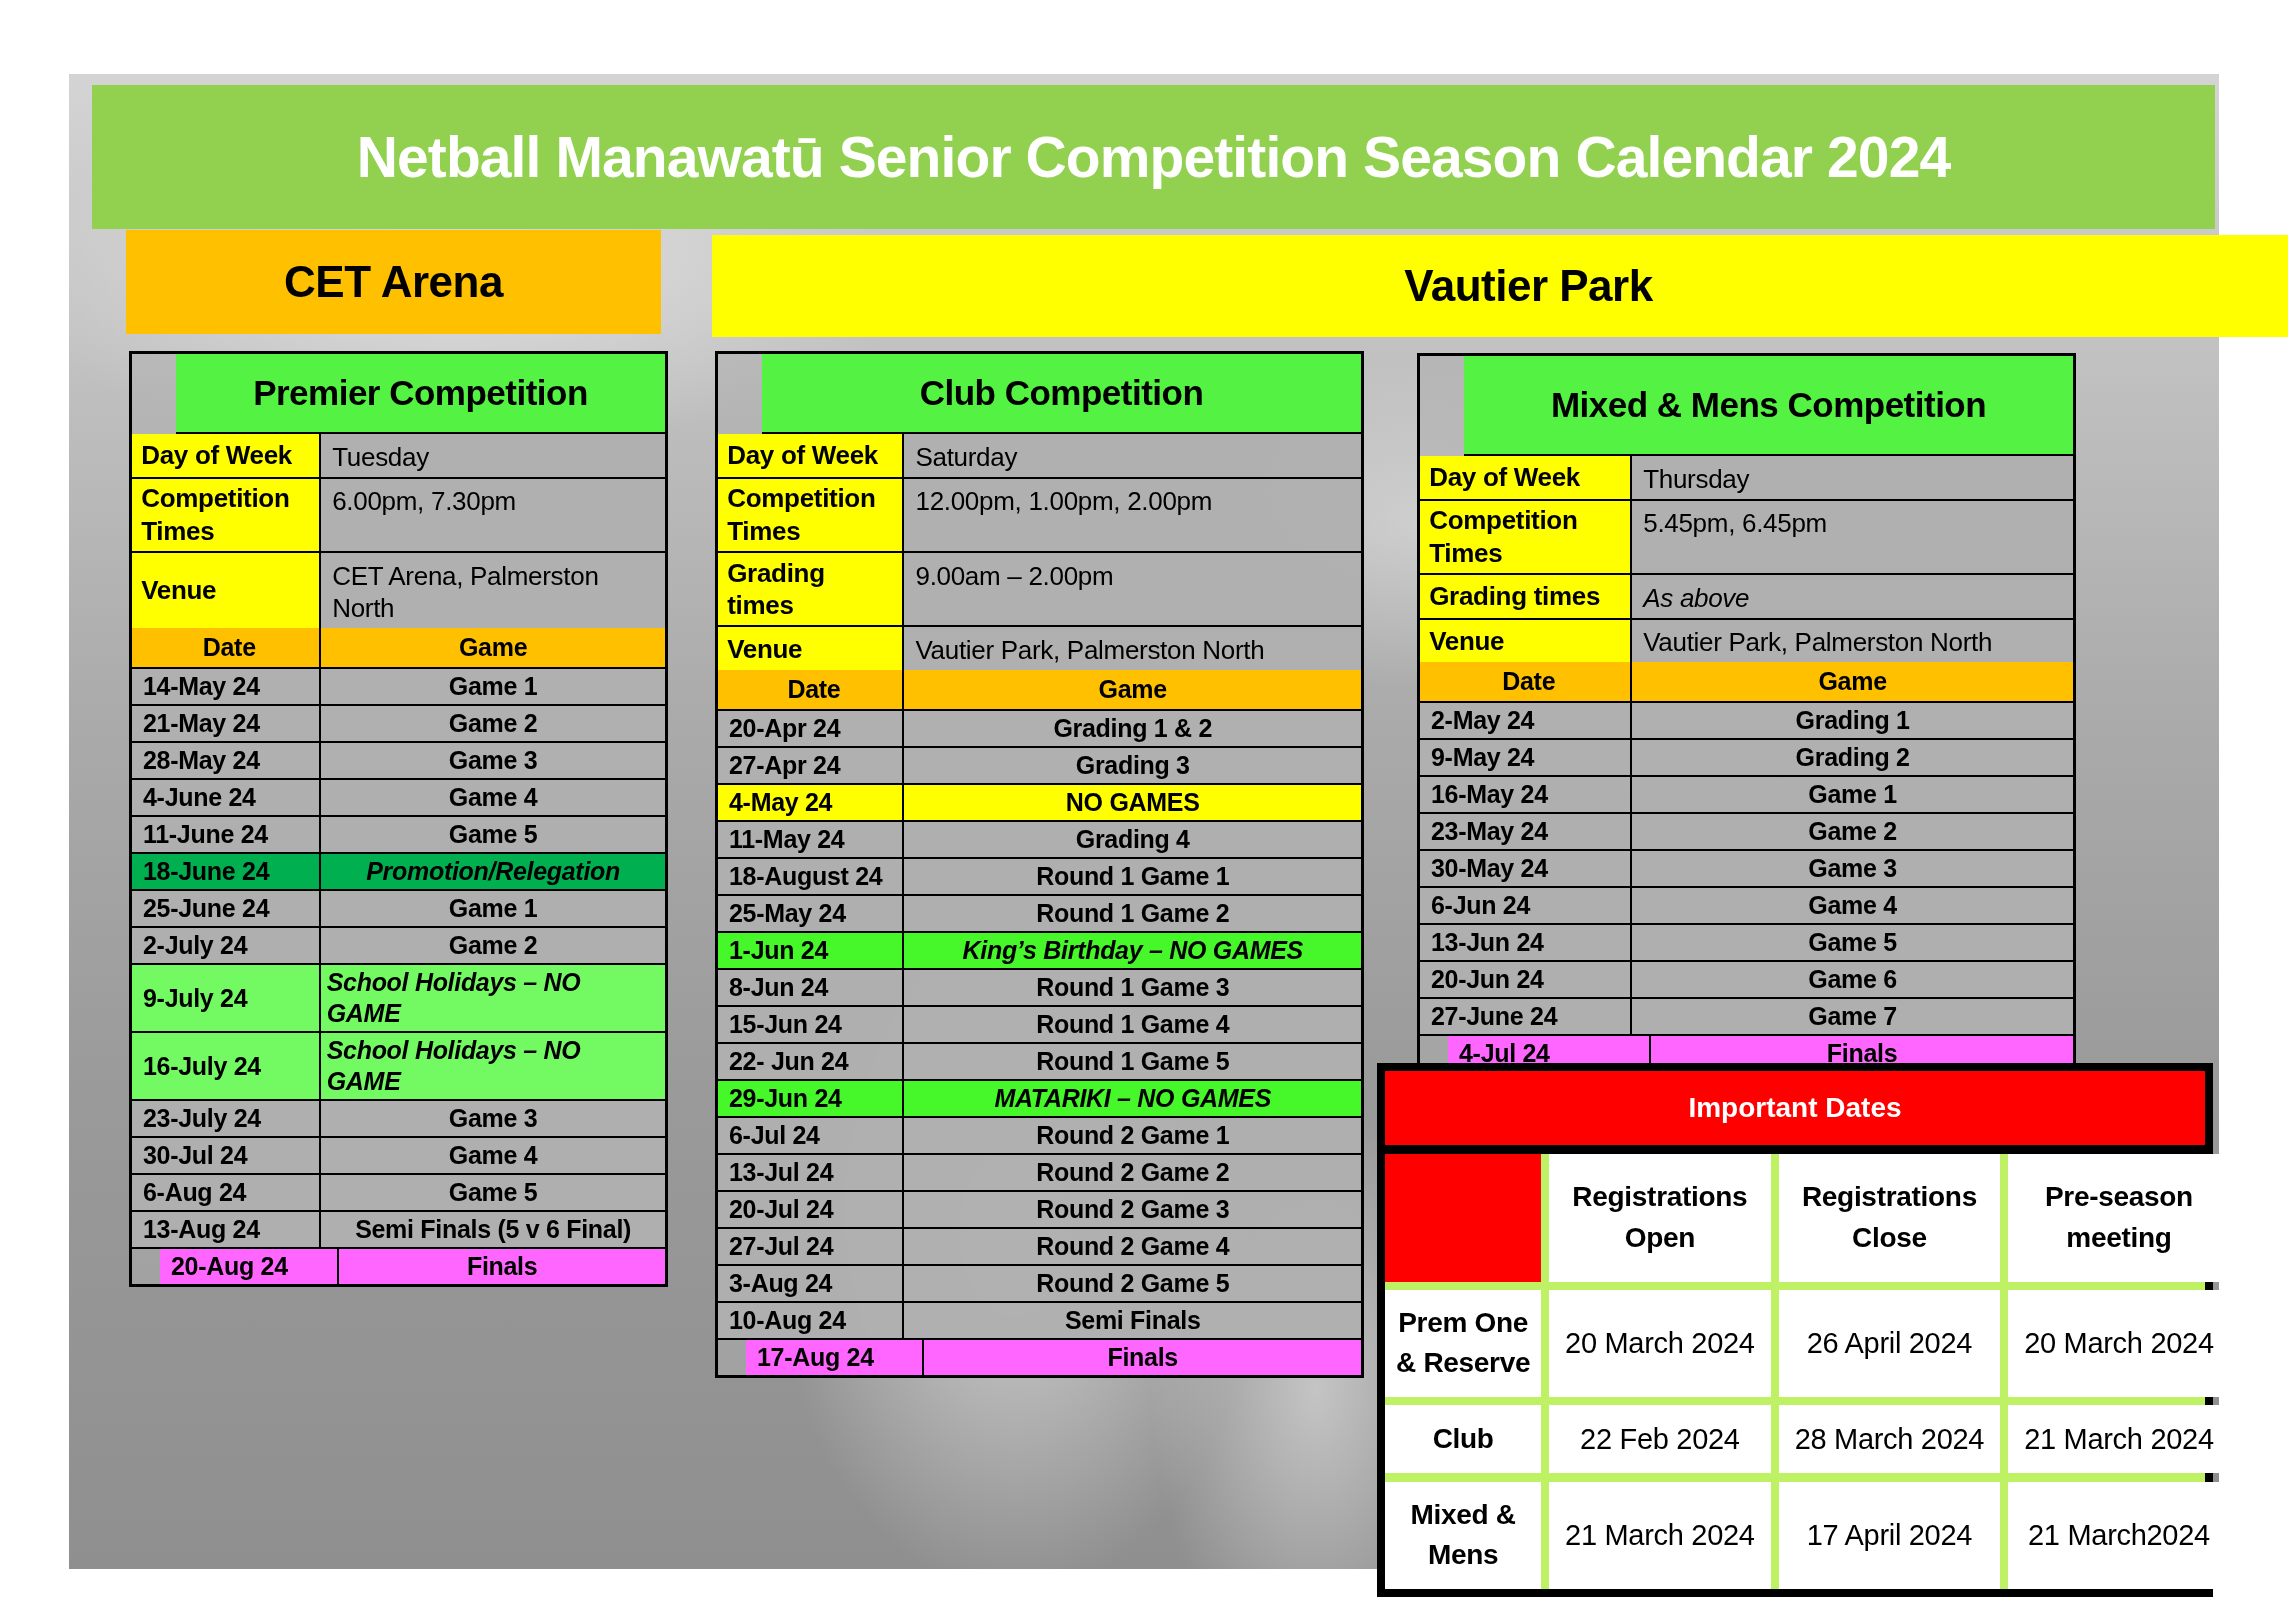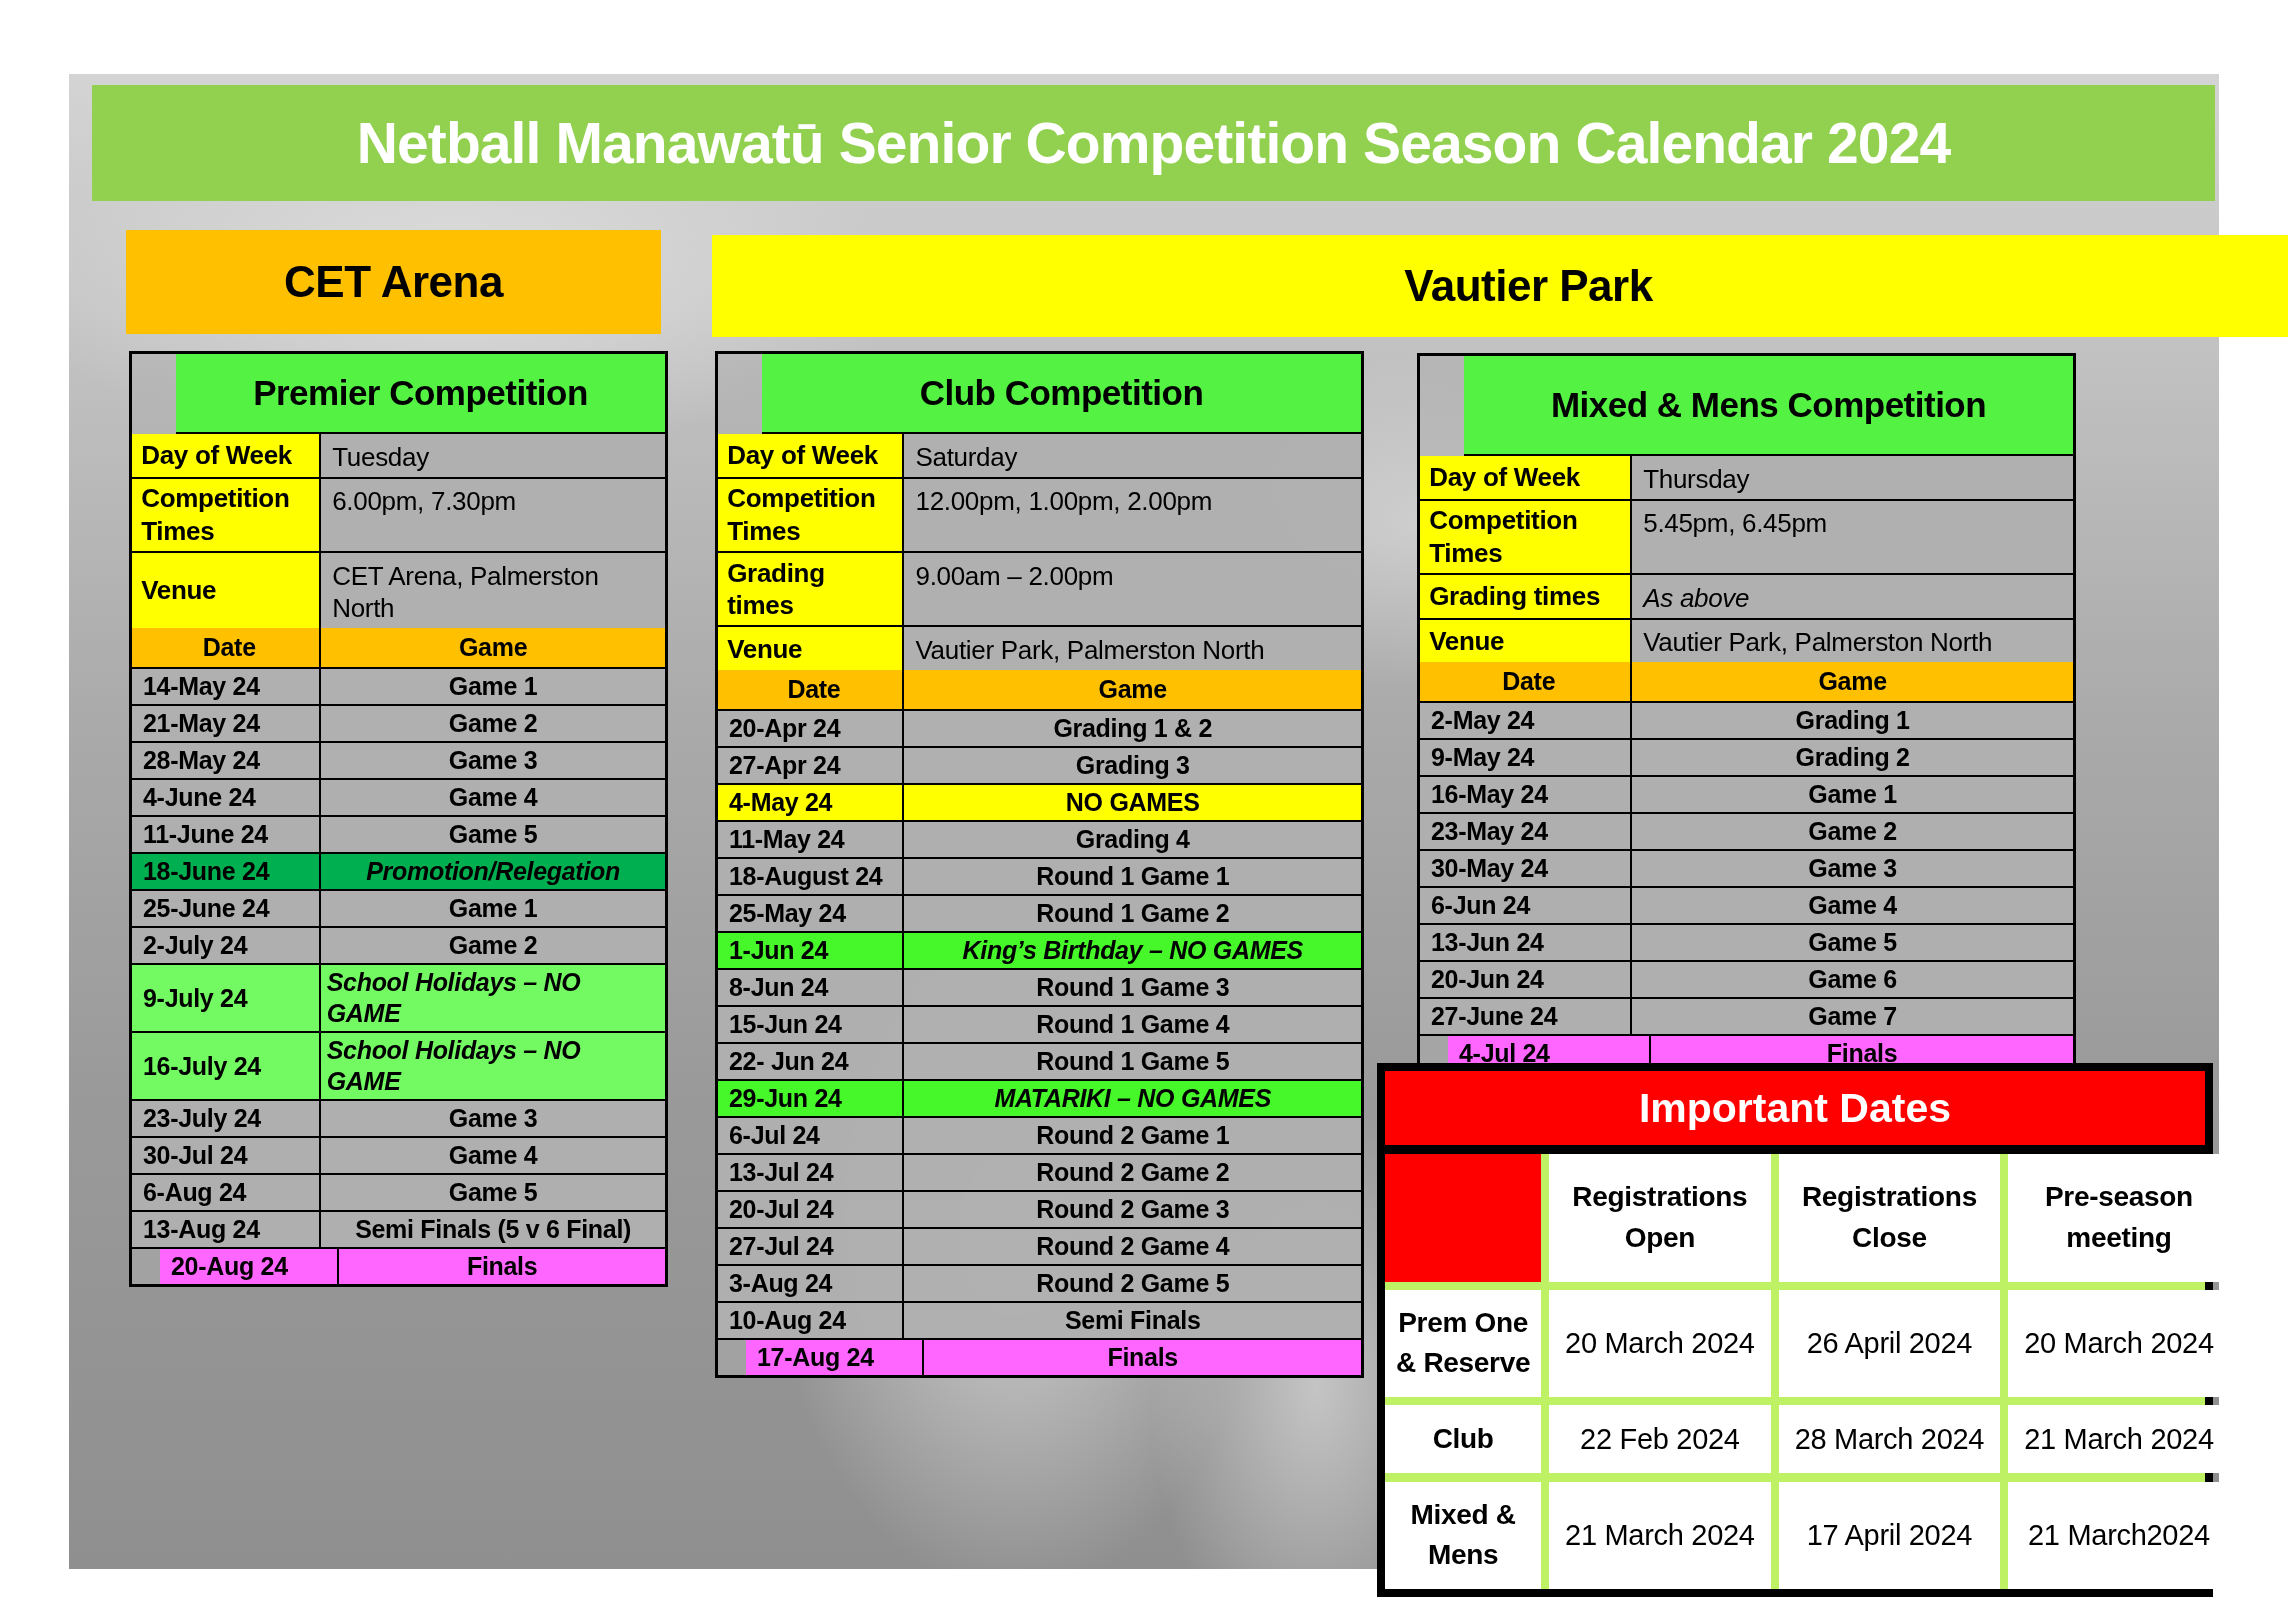--- a/index.html
+++ b/index.html
@@ -12,21 +12,21 @@
     position:absolute;left:69px;top:74px;width:2150px;height:1495px;
     background:
       radial-gradient(ellipse 388px 572px at 44% 78%, rgba(255,255,255,0.55), rgba(255,255,255,0) 62%),
       radial-gradient(ellipse 277px 480px at 58% 88%, rgba(245,245,245,0.5), rgba(255,255,255,0) 60%),
       radial-gradient(ellipse 480px 388px at 86% 92%, rgba(50,50,50,0.28), rgba(0,0,0,0) 70%),
       radial-gradient(ellipse 480px 277px at 63% 30%, rgba(235,235,235,0.45), rgba(255,255,255,0) 60%),
       radial-gradient(ellipse 646px 240px at 18% 14%, rgba(240,240,240,0.55), rgba(255,255,255,0) 70%),
       linear-gradient(180deg,#d4d4d4 0%,#c2c2c2 18%,#ababab 42%,#9a9a9a 68%,#8f8f8f 100%);
   }
   .title-banner{
-    position:absolute;left:92px;top:85px;width:2123px;height:116px;
+    position:absolute;left:92px;top:85px;width:2123px;height:144px;
     background:#92d050;color:#ffffff;display:flex;align-items:center;justify-content:center;
     font-size:57px;font-weight:700;letter-spacing:-0.9px;
   }
   .venue-banner{
     position:absolute;display:flex;align-items:center;justify-content:center;
     font-size:44px;font-weight:700;color:#000;letter-spacing:-0.5px;
   }
   .venue-banner.cet{left:126px;top:230px;width:535px;height:104px;background:#ffc000;}
   .venue-banner.vautier{left:712px;top:235px;width:1633px;height:102px;background:#ffff00;}
 
@@ -64,21 +64,21 @@
   .r-normal .date-cell,.r-normal .game-cell{background:rgba(176,176,176,0.92);}
   .r-darkgreen .date-cell,.r-darkgreen .game-cell{background:#00b050;}
   .r-green .date-cell,.r-green .game-cell{background:#46f72a;}
   .r-ltgreen .date-cell,.r-ltgreen .game-cell{background:#73fa63;}
   .r-yellow .date-cell,.r-yellow .game-cell{background:#ffff00;}
   .r-magenta .date-cell,.r-magenta .game-cell{background:#ff66ff;}
 
   
   .itable{position:absolute;left:1377px;top:1063px;width:836px;background:#000;padding:8.3px;box-sizing:border-box;}
   .i-title{
-    background:#ff0000;color:#ffffff;font-size:41px;font-weight:700;
+    background:#ff0000;color:#ffffff;font-size:28px;font-weight:700;
     display:flex;align-items:center;justify-content:center;min-height:74px;margin-bottom:8.3px;
   }
   .i-grid{display:grid;grid-template-columns:19% 27% 27% 27%;gap:8.3px;background:#bef264;}
   .i-cell{
     background:#ffffff;display:flex;align-items:center;justify-content:center;text-align:center;
     font-size:28px;padding:13px 7.4px;line-height:1.45;letter-spacing:-0.3px;
   }
   .i-corner{background:#ff0000;min-height:102px;}
   .i-head{font-weight:700;}
   .i-label{font-weight:700;}

